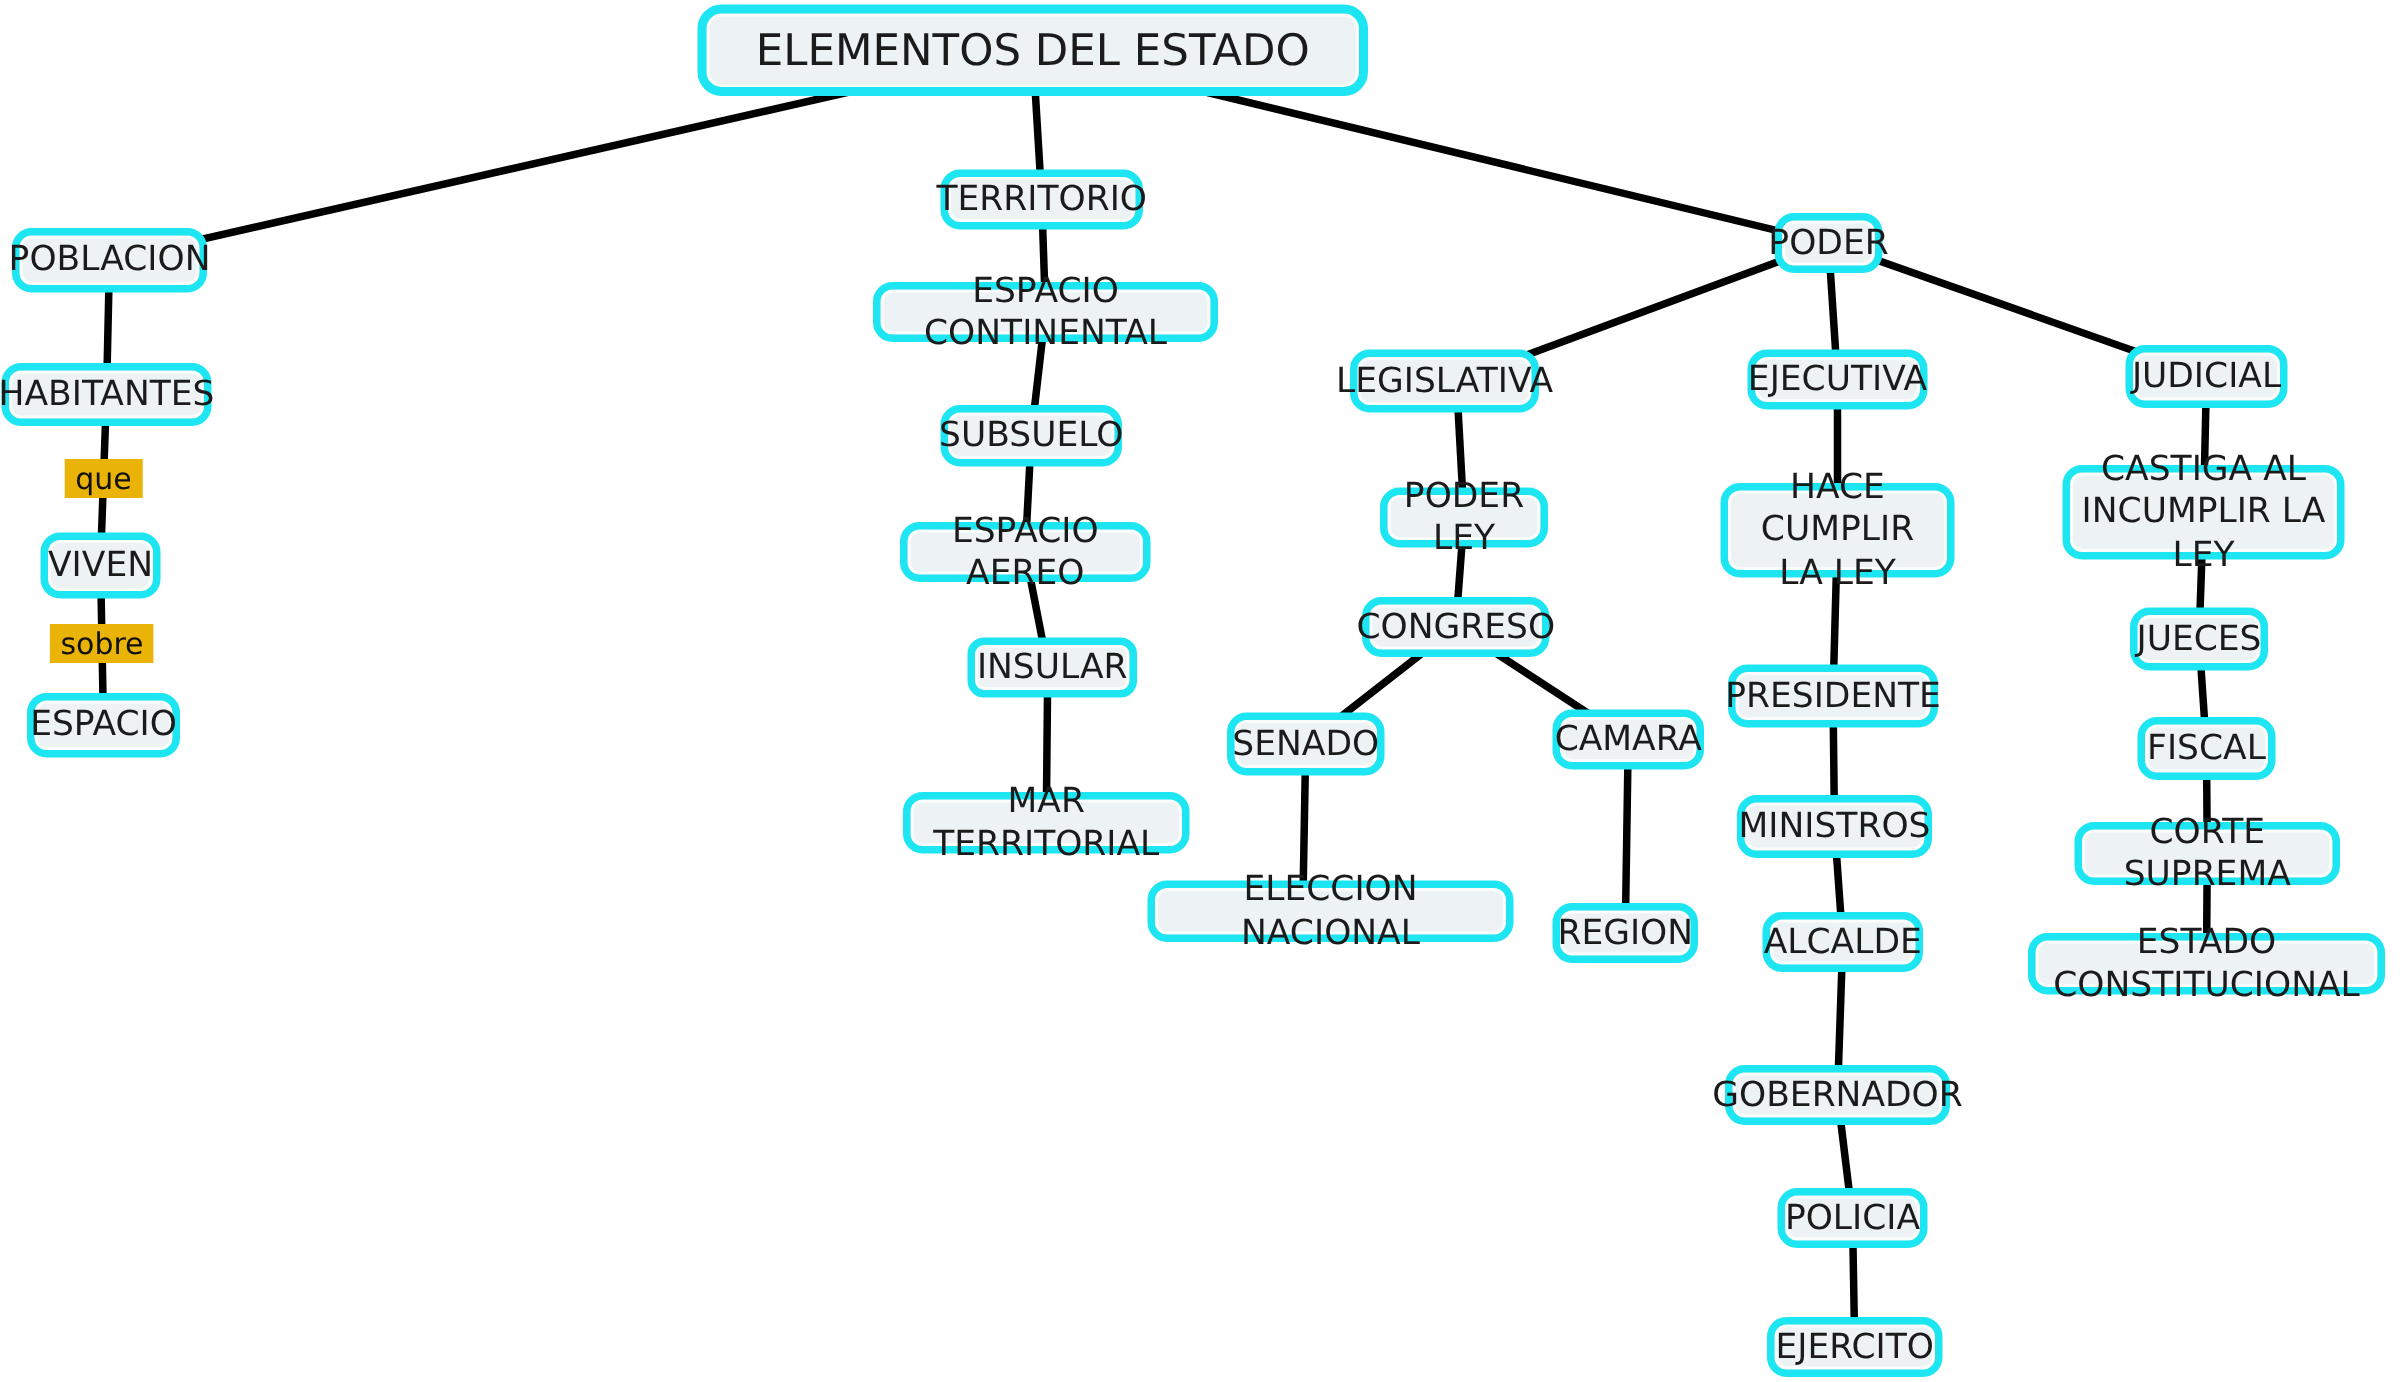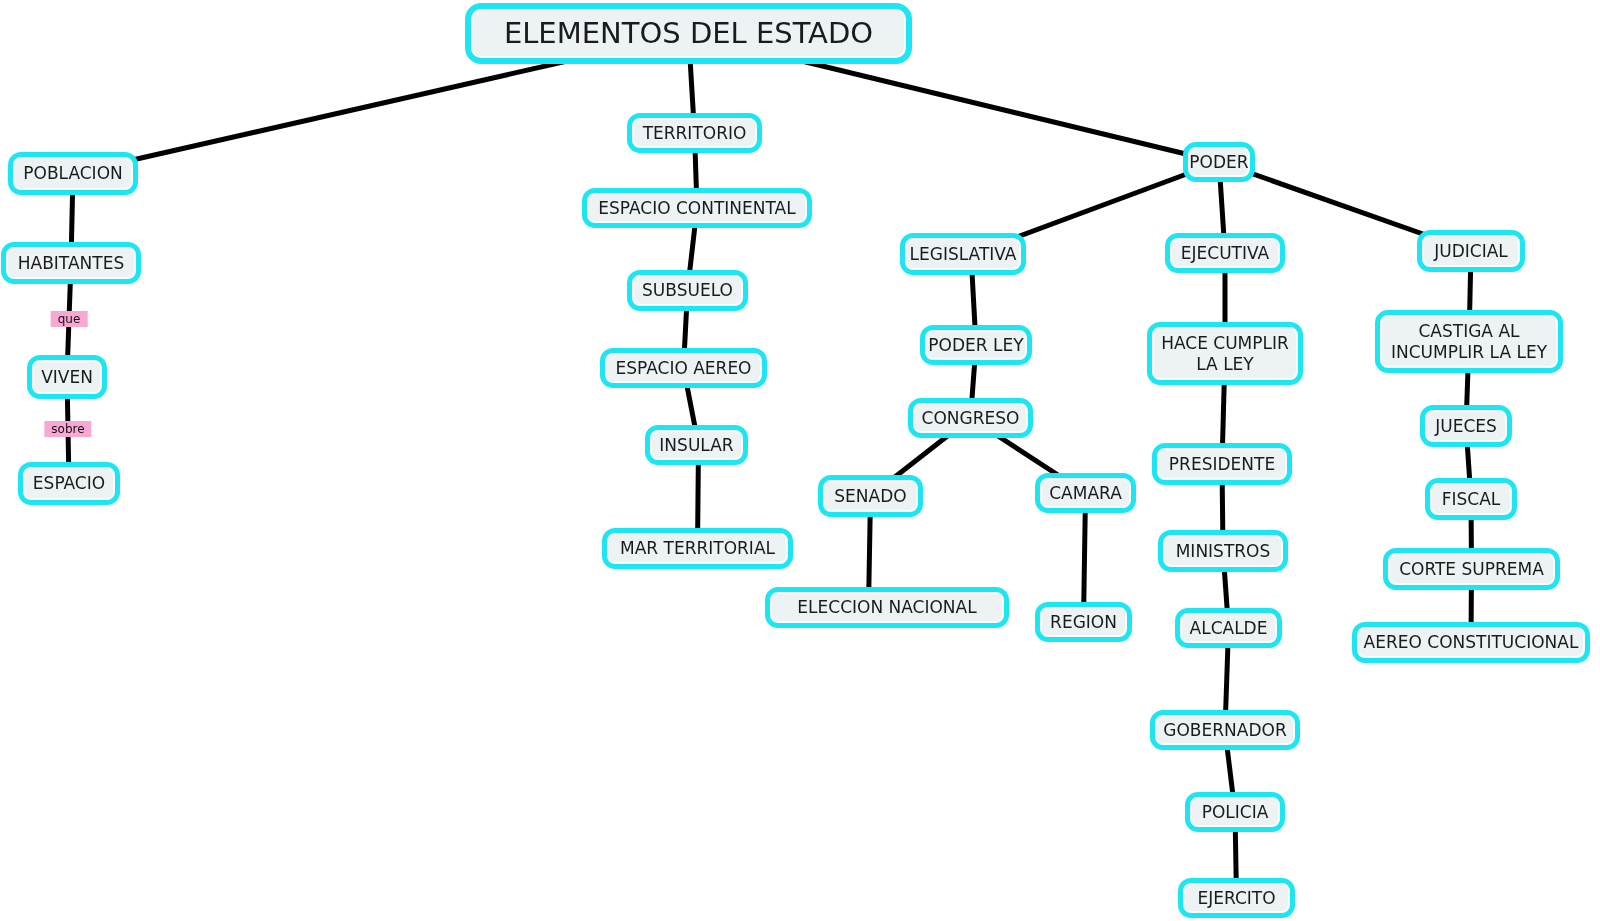--- a/index.html
+++ b/index.html
@@ -21,39 +21,39 @@
     position: absolute;
     box-sizing: border-box;
     display: flex;
     align-items: center;
     justify-content: center;
     background: #edf3f5;
     border: 5px solid #1de6f2;
     border-radius: 13px;
     box-shadow: inset 0 0 0 2px #fbfdfd;
     color: #1b1b1b;
-    font-size: 17px;
+    font-size: 23px;
     line-height: 1.22;
     text-align: center;
     white-space: pre-line;
     z-index: 1;
     cursor: default;
   }
   .node.title {
     font-size: 29px;
     border-width: 6px;
     border-radius: 16px;
   }
   .link-label {
     position: absolute;
     transform: translate(-50%, -50%);
-    background: #f9a8d4;
+    background: #eab308;
     padding: 1px 7px;
     color: #111111;
-    font-size: 12px;
+    font-size: 20px;
     z-index: 2;
   }
   .edge-line {
     stroke: #000000;
     stroke-width: 5;
     stroke-linecap: round;
   }
 </style>
 </head>
 <body>
@@ -96,21 +96,21 @@
   <div id="nodes-layer">
       <div class="node title" style="left: 465px; top: 3px; width: 447px; height: 61px;"><span>ELEMENTOS DEL ESTADO</span></div>
       <div class="node" style="left: 8px; top: 152px; width: 130px; height: 43px;"><span>POBLACION</span></div>
       <div class="node" style="left: 1px; top: 242px; width: 140px; height: 42px;"><span>HABITANTES</span></div>
       <div class="node" style="left: 27px; top: 355px; width: 80px; height: 44px;"><span>VIVEN</span></div>
       <div class="node" style="left: 18px; top: 462px; width: 102px; height: 43px;"><span>ESPACIO</span></div>
       <div class="node" style="left: 627px; top: 113px; width: 135px; height: 40px;"><span>TERRITORIO</span></div>
       <div class="node" style="left: 582px; top: 188px; width: 230px; height: 40px;"><span>ESPACIO CONTINENTAL</span></div>
       <div class="node" style="left: 627px; top: 270px; width: 121px; height: 41px;"><span>SUBSUELO</span></div>
       <div class="node" style="left: 600px; top: 348px; width: 167px; height: 40px;"><span>ESPACIO AEREO</span></div>
-      <div class="node" style="left: 645px; top: 425px; width: 103px; height: 40px;"><span>INSULAR</span></div>
+      <div class="node" style="left: 645px; top: 425px; width: 113px; height: 40px; border-radius: 11px;"><span>INSULAR</span></div>
       <div class="node" style="left: 602px; top: 528px; width: 191px; height: 41px;"><span>MAR TERRITORIAL</span></div>
       <div class="node" style="left: 1183px; top: 142px; width: 72px; height: 40px;"><span>PODER</span></div>
       <div class="node" style="left: 900px; top: 233px; width: 126px; height: 42px;"><span>LEGISLATIVA</span></div>
       <div class="node" style="left: 1165px; top: 233px; width: 120px; height: 40px;"><span>EJECUTIVA</span></div>
       <div class="node" style="left: 1417px; top: 230px; width: 108px; height: 42px;"><span>JUDICIAL</span></div>
       <div class="node" style="left: 920px; top: 325px; width: 112px; height: 40px;"><span>PODER LEY</span></div>
       <div class="node" style="left: 908px; top: 398px; width: 125px; height: 40px;"><span>CONGRESO</span></div>
       <div class="node" style="left: 818px; top: 475px; width: 105px; height: 42px;"><span>SENADO</span></div>
       <div class="node" style="left: 1035px; top: 473px; width: 101px; height: 40px;"><span>CAMARA</span></div>
       <div class="node" style="left: 765px; top: 587px; width: 244px; height: 41px;"><span>ELECCION NACIONAL</span></div>
@@ -121,17 +121,17 @@
       <div class="node" style="left: 1158px; top: 530px; width: 130px; height: 42px;"><span>MINISTROS</span></div>
       <div class="node" style="left: 1175px; top: 608px; width: 107px; height: 40px;"><span>ALCALDE</span></div>
       <div class="node" style="left: 1150px; top: 710px; width: 150px; height: 40px;"><span>GOBERNADOR</span></div>
       <div class="node" style="left: 1185px; top: 792px; width: 100px; height: 40px;"><span>POLICIA</span></div>
       <div class="node" style="left: 1178px; top: 878px; width: 117px; height: 40px;"><span>EJERCITO</span></div>
       <div class="node" style="left: 1375px; top: 310px; width: 188px; height: 63px;"><span>CASTIGA AL
 INCUMPLIR LA LEY</span></div>
       <div class="node" style="left: 1420px; top: 405px; width: 92px; height: 42px;"><span>JUECES</span></div>
       <div class="node" style="left: 1425px; top: 478px; width: 92px; height: 42px;"><span>FISCAL</span></div>
       <div class="node" style="left: 1383px; top: 548px; width: 177px; height: 42px;"><span>CORTE SUPREMA</span></div>
-      <div class="node" style="left: 1352px; top: 622px; width: 238px; height: 41px;"><span>AEREO CONSTITUCIONAL</span></div>
+      <div class="node" style="left: 1352px; top: 622px; width: 238px; height: 41px;"><span>ESTADO CONSTITUCIONAL</span></div>
     </div>
 <div class="link-label" style="left: 69px; top: 319px;">que</div>
     <div class="link-label" style="left: 68px; top: 429.25px;">sobre</div>
   </div>
 
 </body></html>

